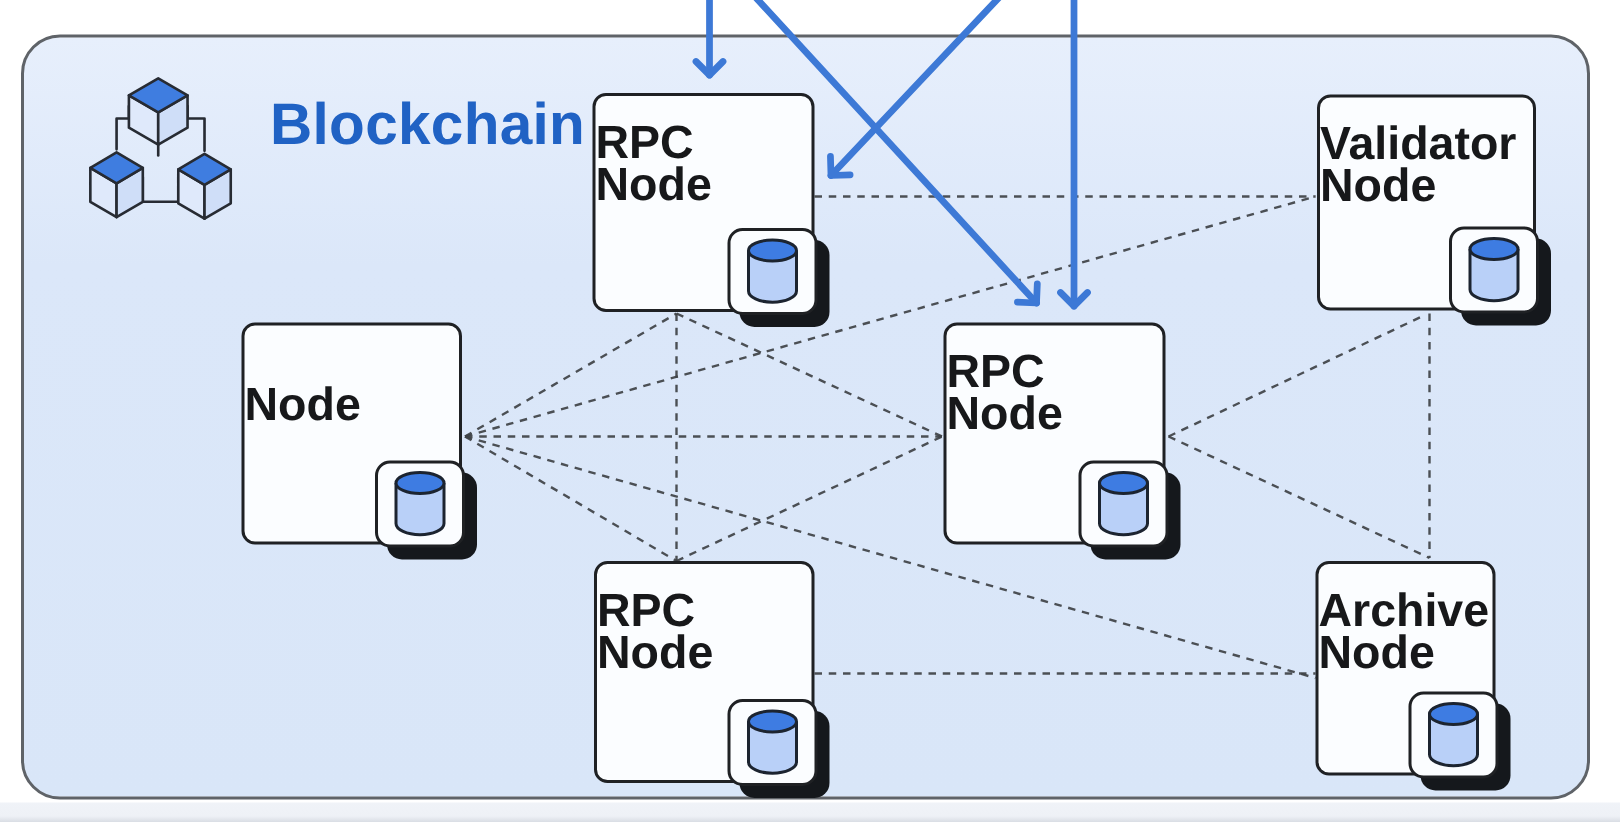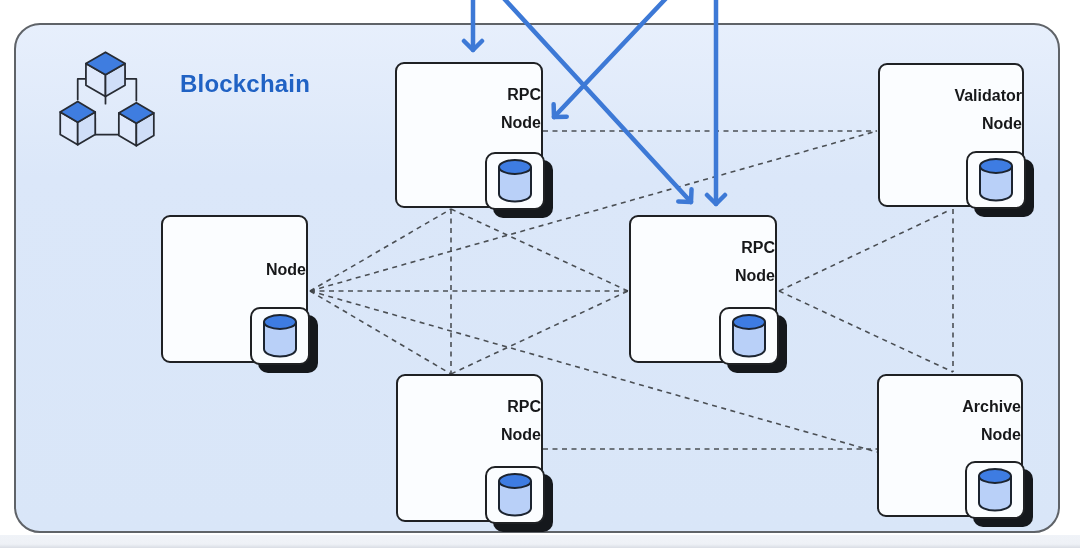--- a/index.html
+++ b/index.html
@@ -13,37 +13,37 @@
   
   .panel{position:absolute;left:14px;top:23px;width:1046px;height:510px;
     background:linear-gradient(180deg,#e7effc 0%,#dbe7f9 30%,#d9e6f8 100%);
     border:2px solid #5f6368;border-radius:26px;box-sizing:border-box;}
 
   svg.layer{position:absolute;left:0;top:0;width:1080px;height:548px;overflow:visible;pointer-events:none;}
 
   
   .brand{position:absolute;left:52px;top:44px;width:330px;height:110px;}
   .brand-logo{position:absolute;left:0;top:0;}
-  .brand-title{position:absolute;left:128px;top:22px;margin:0;font-size:24px;line-height:35px;
+  .brand-title{position:absolute;left:128px;top:22px;margin:0;font-size:39px;line-height:35px;
     font-weight:700;color:#2062c4;letter-spacing:.2px;}
   .brand-title span{display:block;}
 
   
   .card{position:absolute;background:#fbfdff;border:2px solid #1f2124;border-radius:9px;
     box-sizing:border-box;}
-  .card-label{margin-top:17px;text-align:right;font-weight:700;font-size:16px;line-height:28px;color:#17181a;padding-left:30px;}
+  .card-label{margin-top:17px;text-align:left;font-weight:700;font-size:31px;line-height:28px;color:#17181a;}
   .card-label span{display:block;}
   .card.single .card-label{margin-top:39px;}
 
   .c-rpc-top   {left:395px;top:62px; width:148px;height:146px;}
   .c-validator {left:878px;top:63px; width:146px;height:144px;}
   .c-node      {left:161px;top:215px;width:147px;height:148px;}
   .c-rpc-center{left:629px;top:215px;width:148px;height:148px;}
   .c-rpc-bottom{left:396px;top:374px;width:147px;height:148px;}
-  .c-archive   {left:877px;top:374px;width:146px;height:143px;}
+  .c-archive   {left:877px;top:374px;width:120px;height:143px;}
 
   
   .db-icon{position:absolute;right:-4px;bottom:-4px;width:60px;height:58px;
     background:#fbfdff;border:2px solid #1f2124;border-radius:10px;box-sizing:border-box;
     box-shadow:8px 8px 0 0 #15181c;display:flex;align-items:center;justify-content:center;}
 </style>
 </head>
 <body>
 
 <div class="stage">

